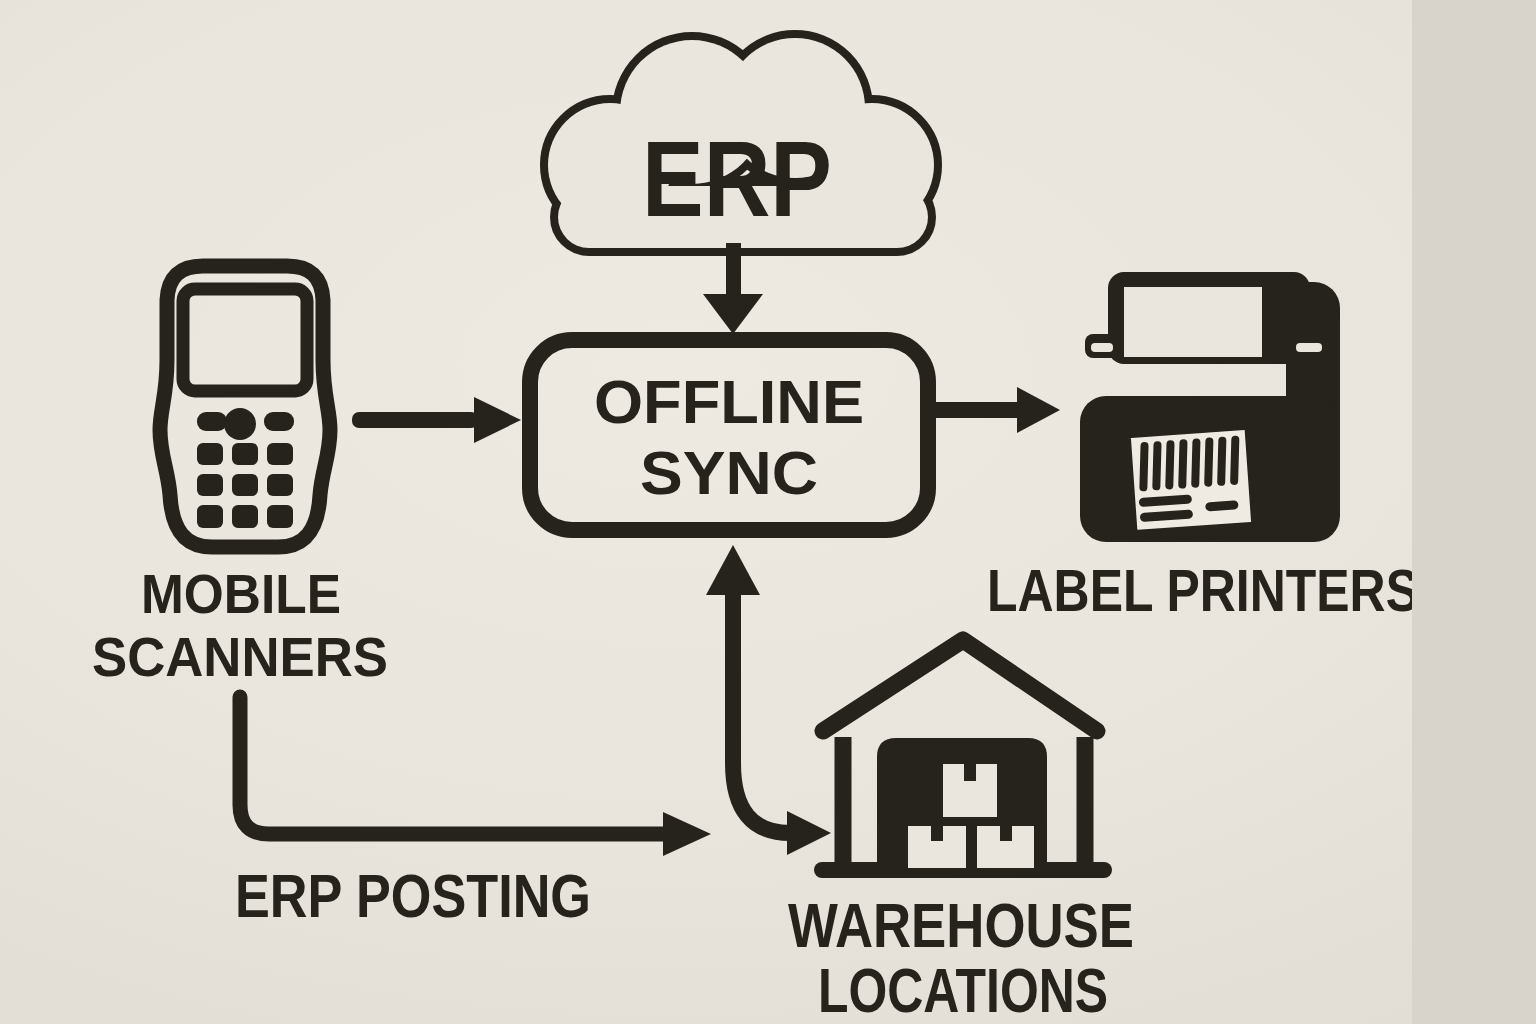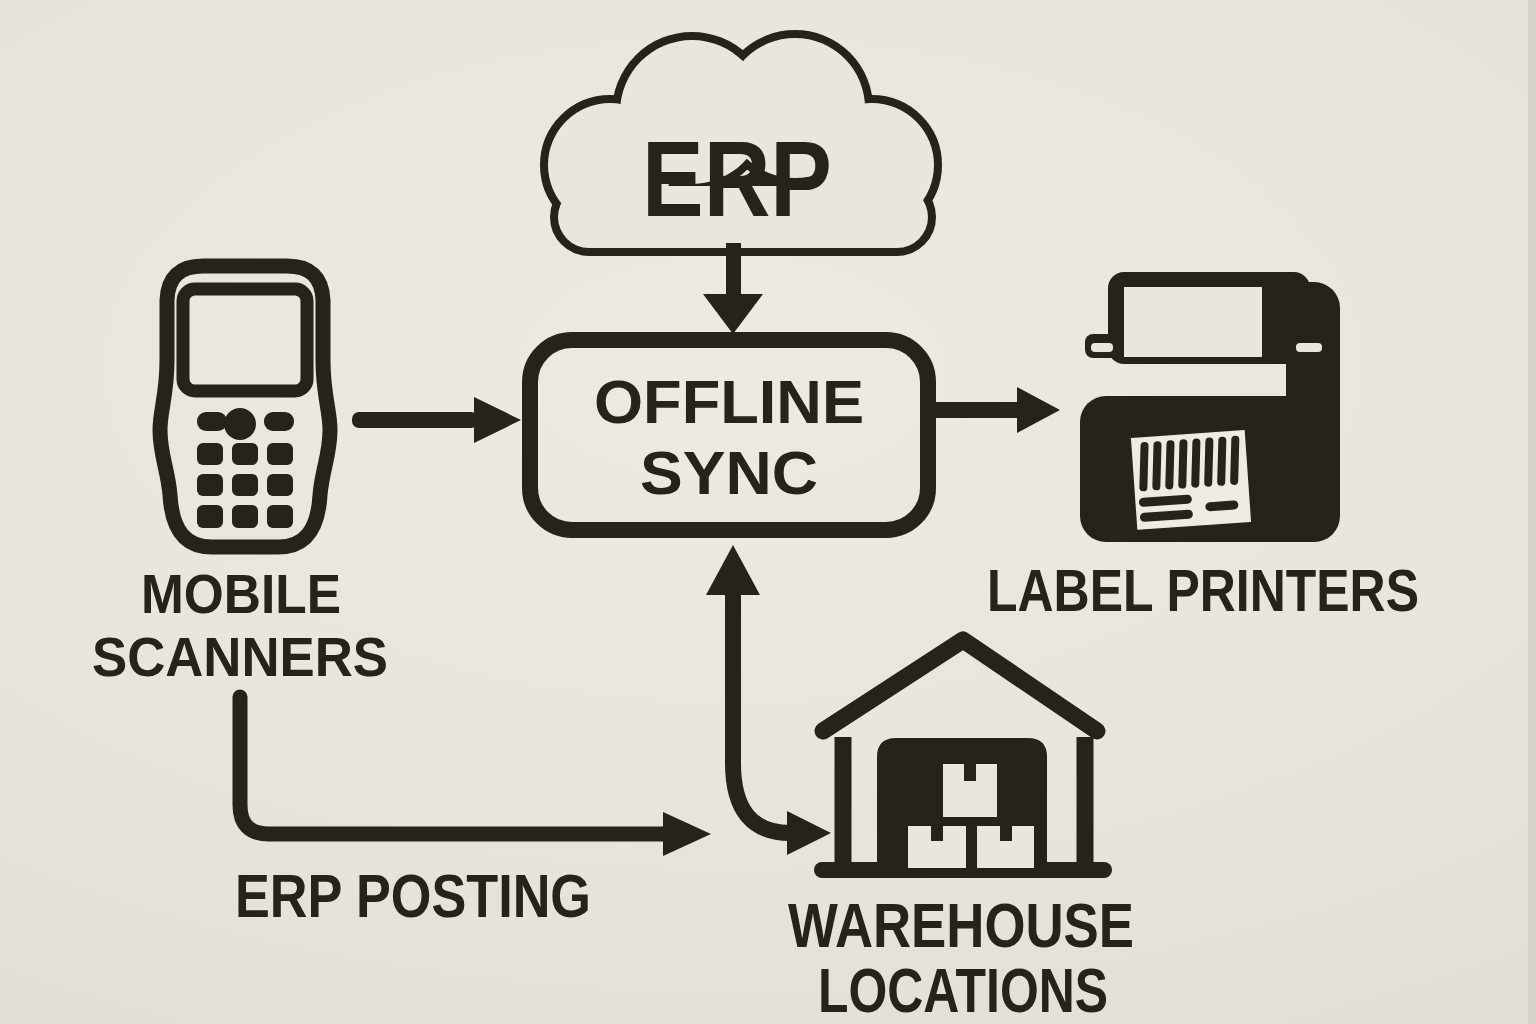--- a/index.html
+++ b/index.html
@@ -2,21 +2,21 @@
 <html><head>
 <meta charset="utf-8">
 <style>
   html, body {
     margin: 0;
     padding: 0;
     background: #d8d4cc;
   }
   .stage {
     position: relative;
-    width: 1528px;
+    width: 1412px;
     height: 1024px;
     overflow: hidden;
     background: radial-gradient(ellipse 120% 95% at 48% 36%,
                 #eeeae2 0%, #e9e5dd 45%, #e3dfd7 75%, #dcd8d0 100%);
   }
   .stage svg {
     position: absolute;
     inset: 0;
     display: block;
   }

